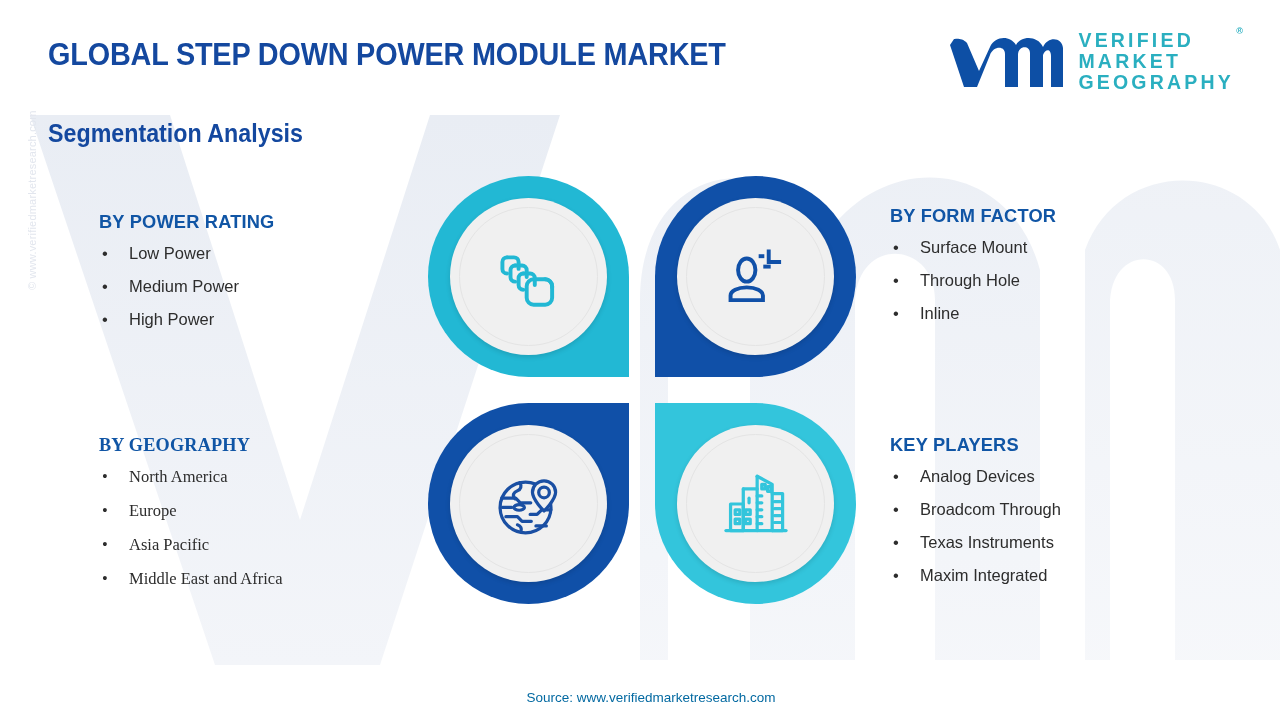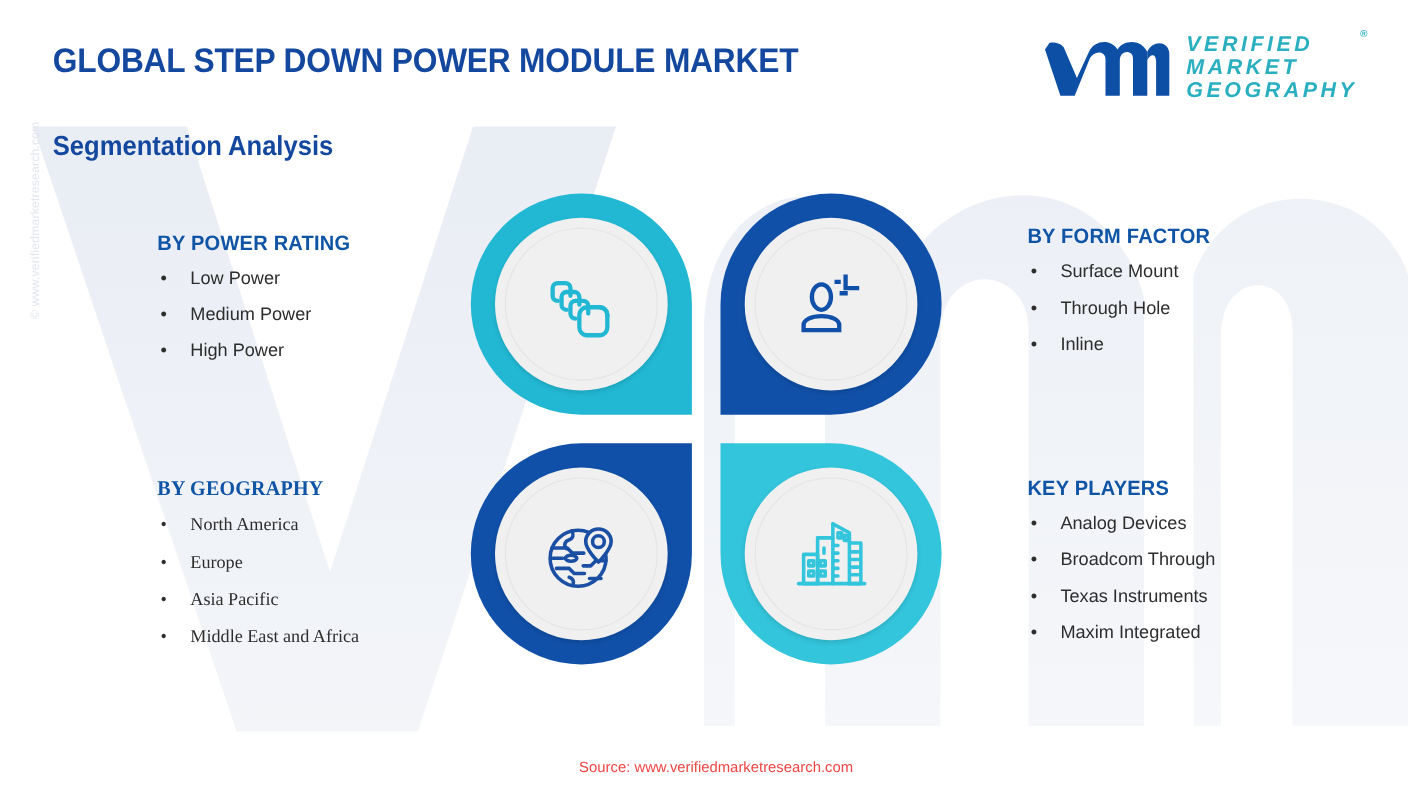--- a/index.html
+++ b/index.html
@@ -79,21 +79,20 @@
     display: flex;
     flex-direction: column;
     line-height: 1.08;
     position: relative;
   }
   .logo-words span {
     font-size: 19.5px;
     font-weight: bold;
     color: #2aafc0;
     letter-spacing: 3.2px;
-    font-style: italic;
   }
   .logo-reg {
     position: absolute;
     right: -9px;
     top: -3px;
     font-size: 9px !important;
     letter-spacing: 0 !important;
     color: #2aafc0;
   }
 
@@ -147,21 +146,21 @@
   .q-tr { left: 227px; top: 0;   }
   .q-bl { left: 0;    top: 227px;}
   .q-br { left: 227px; top: 227px;}
 
   .q-tl .ring { border-radius: 50% 50% 0 50%; background: #22b8d4; }
   .q-tr .ring { border-radius: 50% 50% 50% 0; background: #1050a8; }
   .q-bl .ring { border-radius: 50% 0 50% 50%; background: #1050a8; }
   .q-br .ring { border-radius: 0 50% 50% 50%; background: #33c5dc; }
 
   
-  .block { position: absolute; z-index: 3; margin-left: 44px; }
+  .block { position: absolute; z-index: 3; }
   .block h3 {
     margin: 0 0 11px 0;
     font-size: 19px;
     font-weight: bold;
     color: #1055a5;
     letter-spacing: 0.2px;
     transform: scaleX(0.96);
     transform-origin: left center;
     white-space: nowrap;
   }
@@ -192,21 +191,21 @@
   .b-players  { left: 890px; top: 434px; }
 
   
   .source {
     position: absolute;
     left: 0;
     right: 0;
     top: 690px;
     text-align: center;
     font-size: 13.5px;
-    color: #ef4444;
+    color: #0369a1;
     z-index: 3;
     padding-left: 22px;
   }
 </style>
 </head>
 <body>
 
 <svg class="bg-wm" viewBox="0 0 1280 720" preserveAspectRatio="none">
   <defs>
     <linearGradient id="wmg" x1="0" y1="0" x2="0" y2="1">

